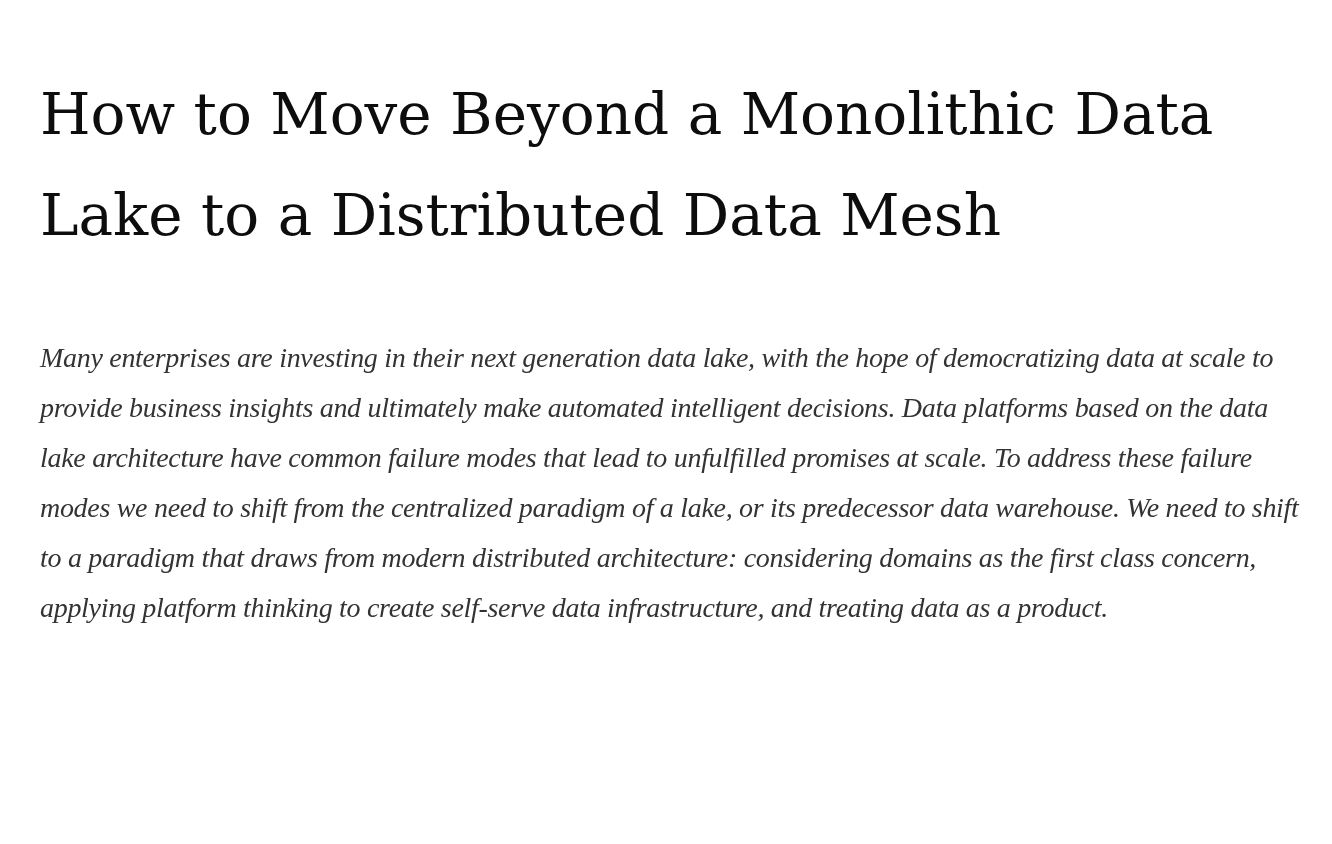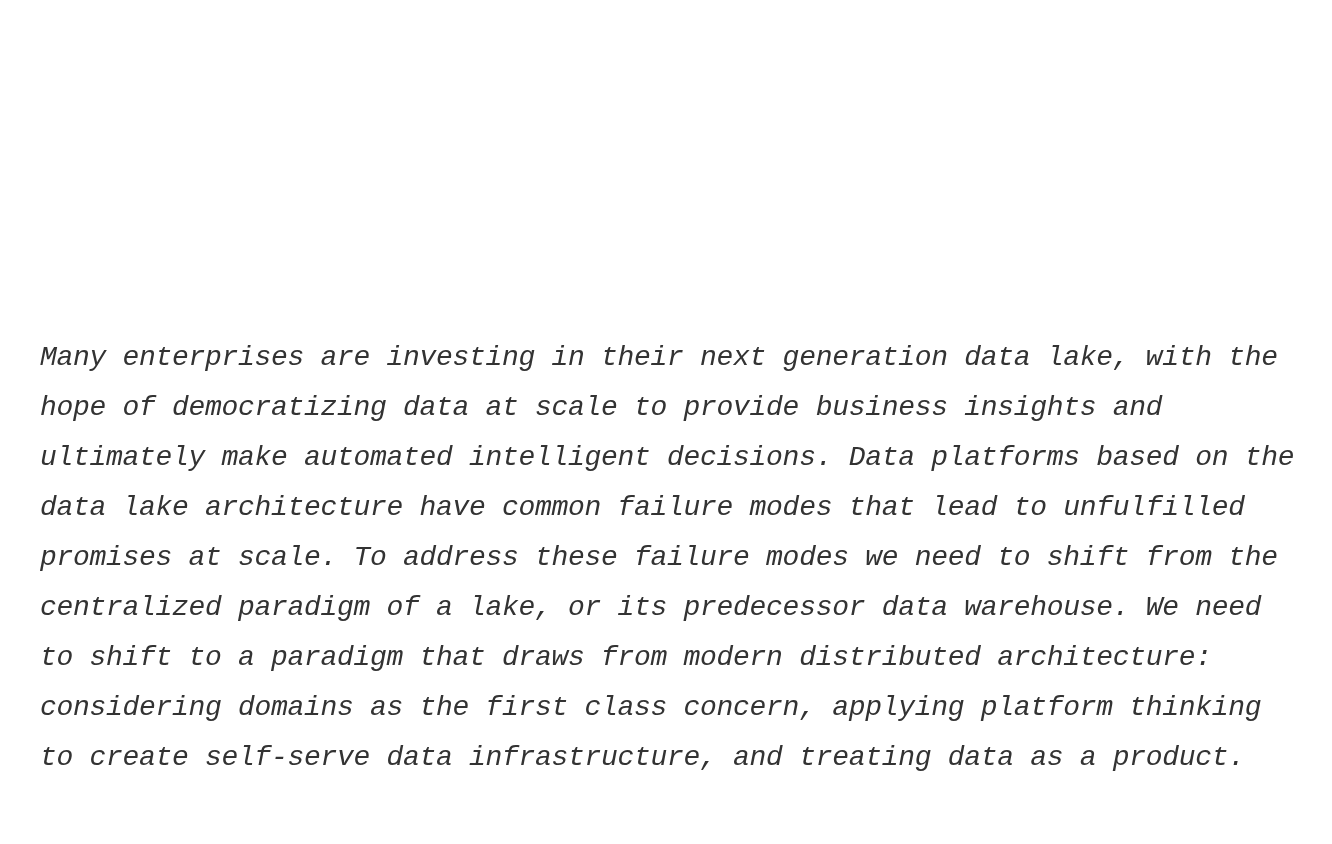--- a/index.html
+++ b/index.html
@@ -27,26 +27,27 @@
       line-height: 101px;
       color: #0d0d0d;
       letter-spacing: 0px;
     }
     .lede {
       position: absolute;
       left: 40px;
       top: 333px;
       width: 1260px;
       margin: 0;
-      font-family: Liberation Mono, monospace;
+      font-family: Liberation Serif, serif;
       font-style: italic;
       font-size: 28px;
       line-height: 50px;
       color: #333333;
       letter-spacing: -0.3px;
     }
   </style>
 </head>
 <body>
 
 <div class="page">
+  <h1 class="title">How to Move Beyond a Monolithic Data Lake to a Distributed Data Mesh</h1>
   <p class="lede">Many enterprises are investing in their next generation data lake, with the hope of democratizing data at scale to provide business insights and ultimately make automated intelligent decisions. Data platforms based on the data lake architecture have common failure modes that lead to unfulfilled promises at scale. To address these failure modes we need to shift from the centralized paradigm of a lake, or its predecessor data warehouse. We need to shift to a paradigm that draws from modern distributed architecture: considering domains as the first class concern, applying platform thinking to create self-serve data infrastructure, and treating data as a product.</p>
 </div>
 
 </body></html>

